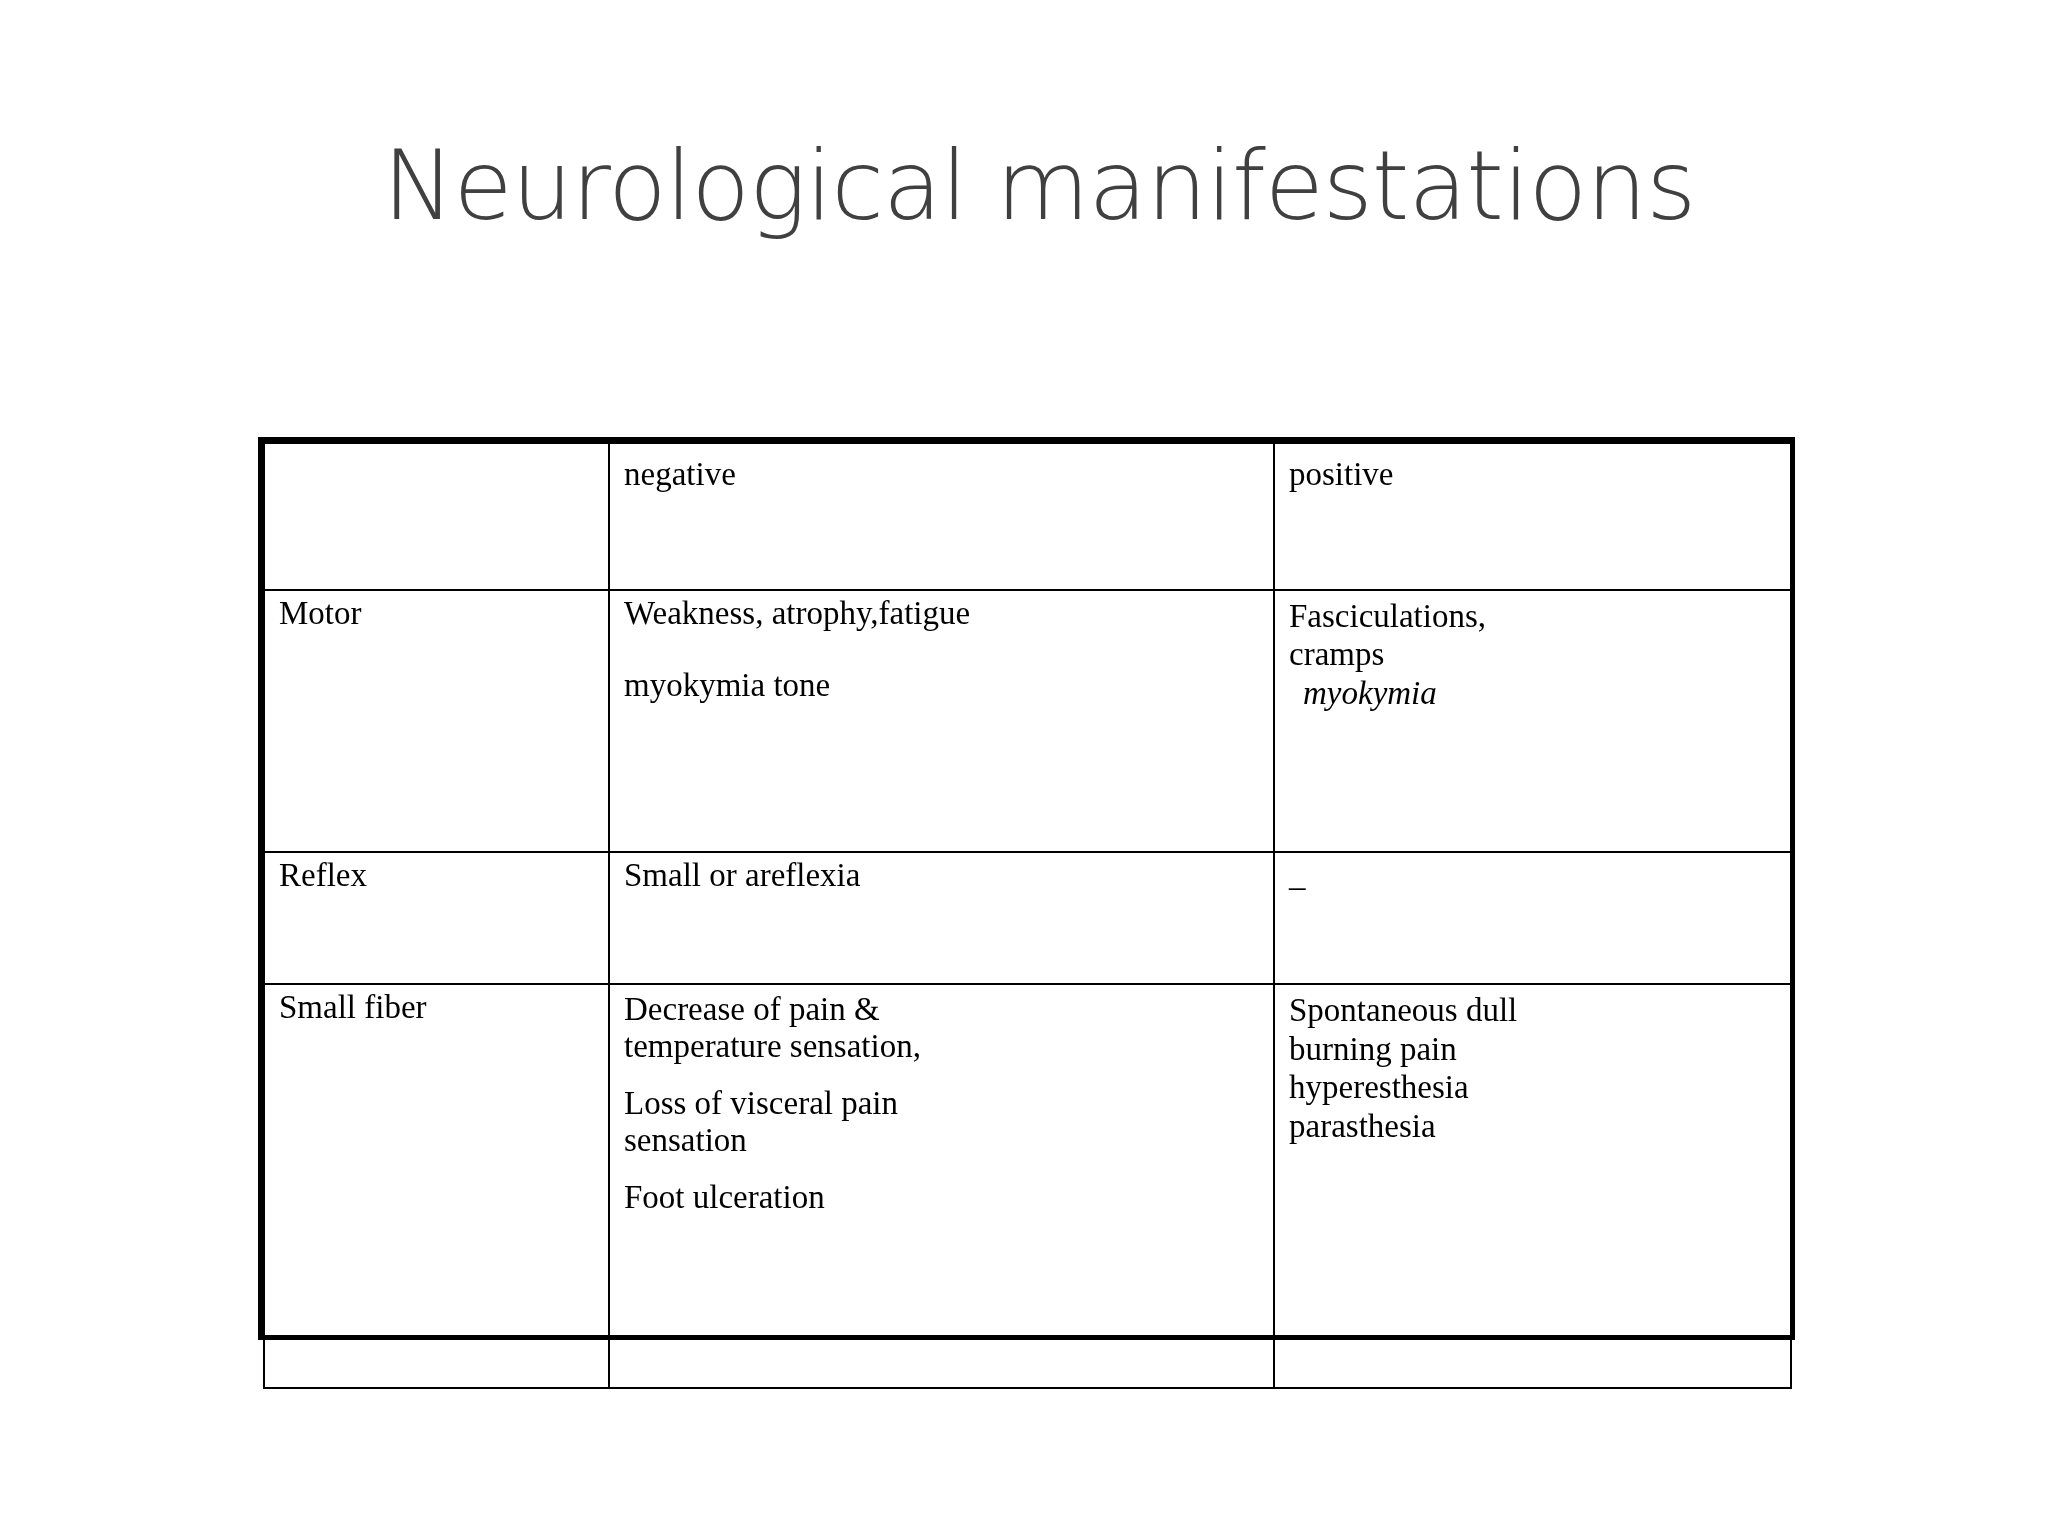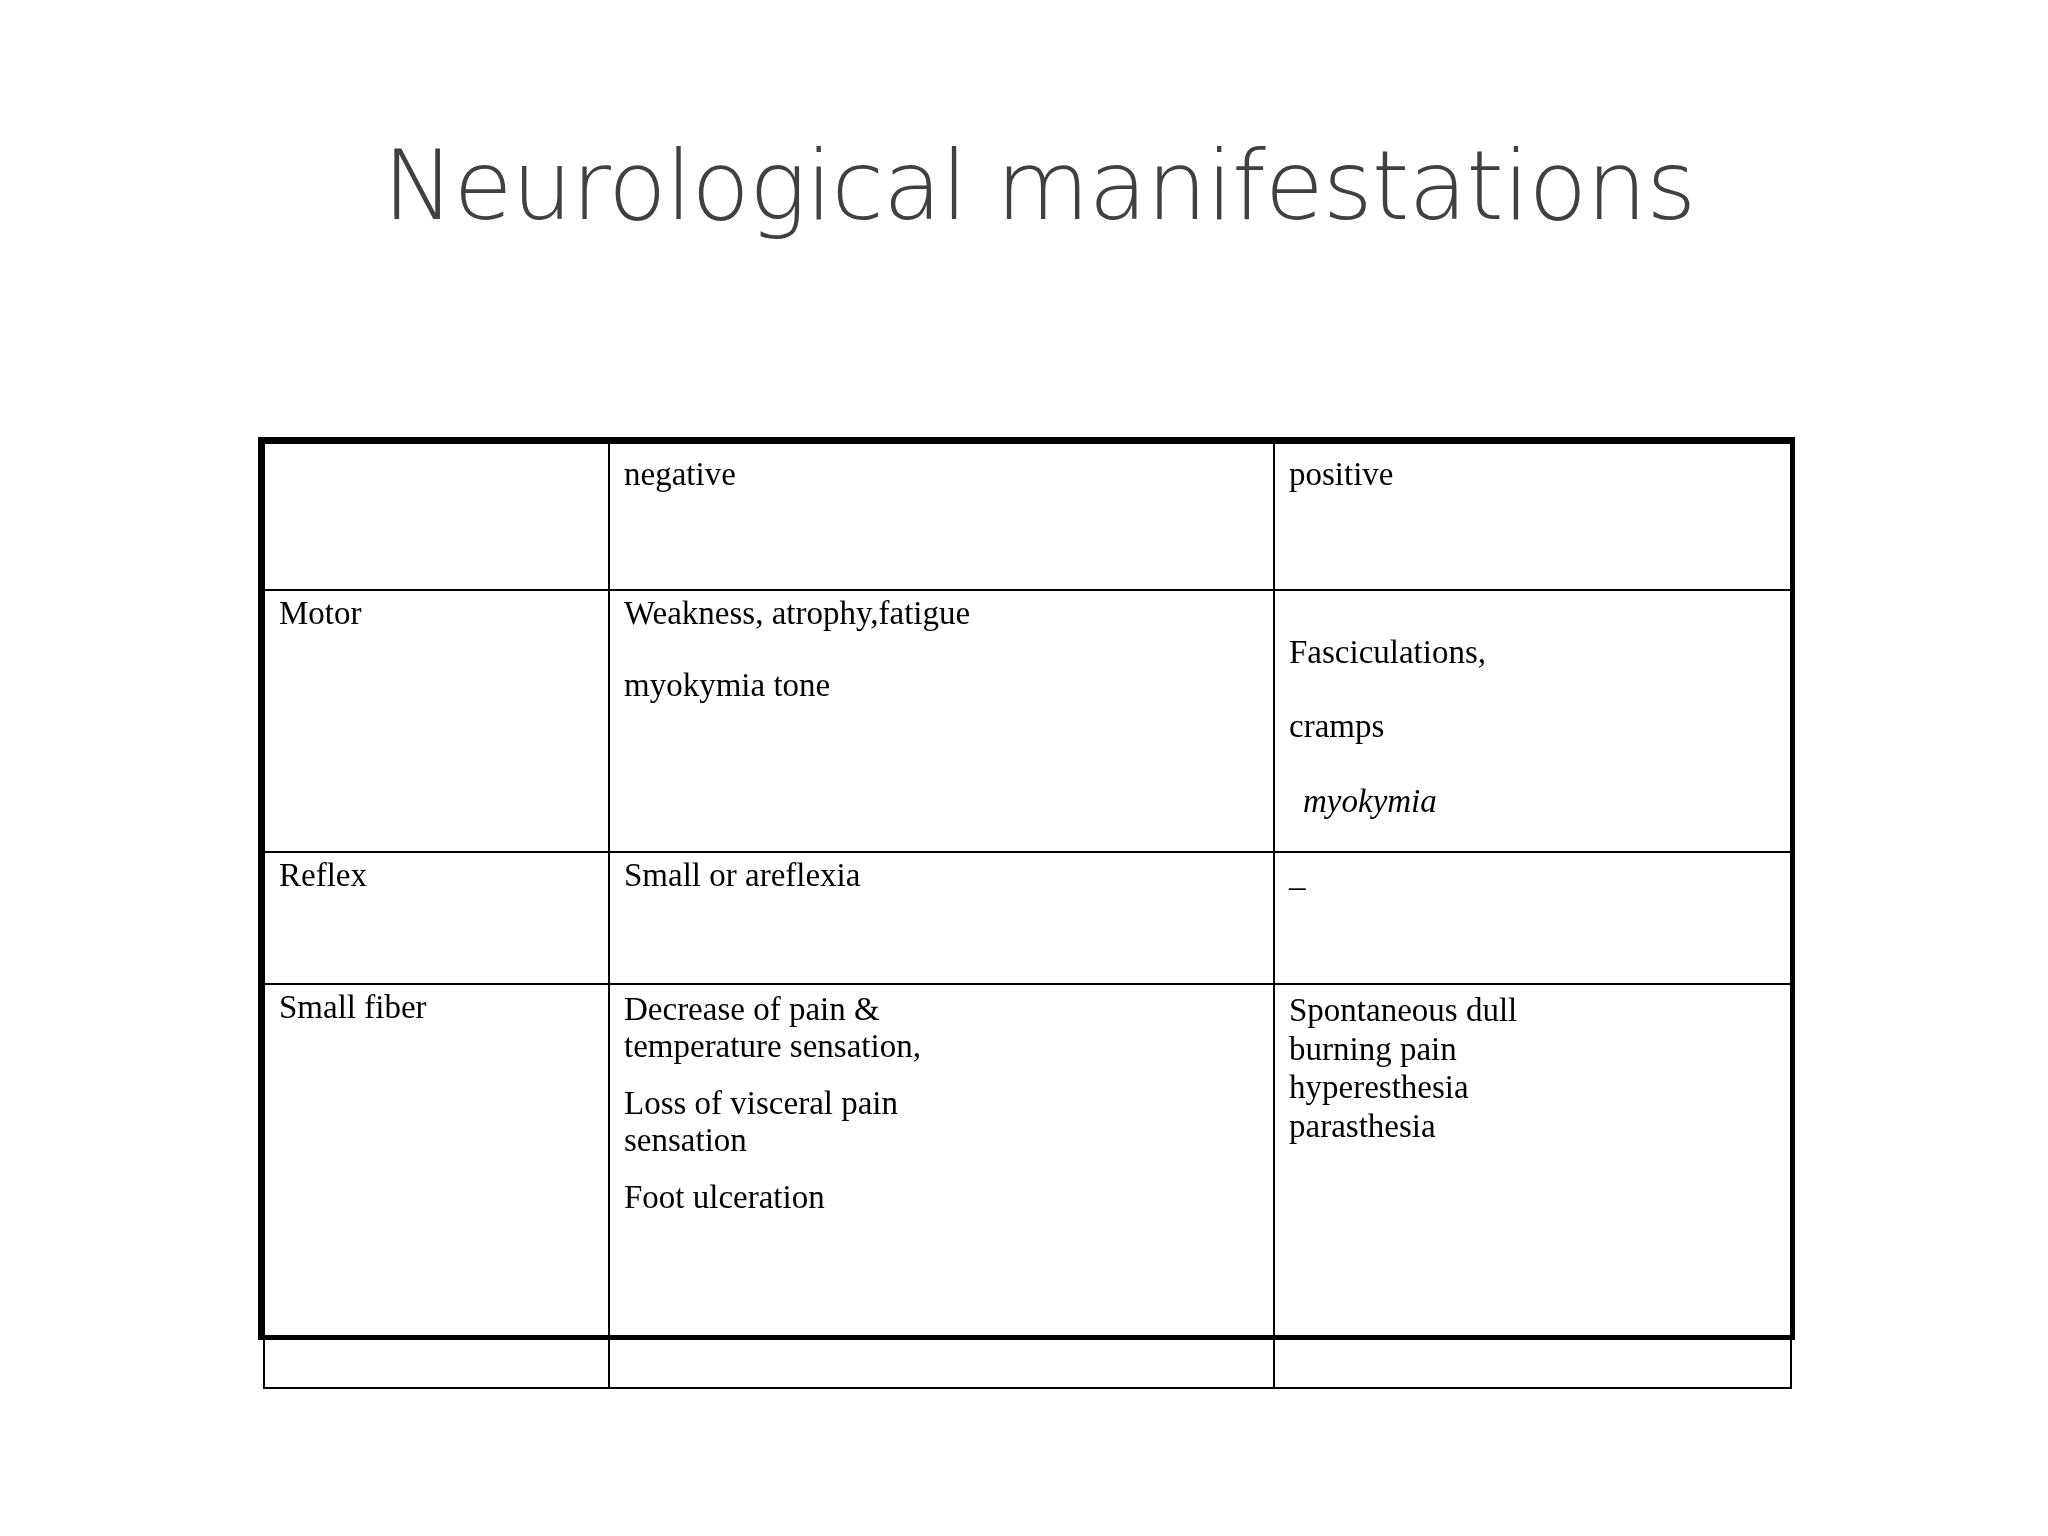--- a/index.html
+++ b/index.html
@@ -79,21 +79,21 @@
   .cell-line {
     display: block;
     white-space: nowrap;
   }
 
   
   tr.row-header td { padding-top: 14px; }
 
   
   .motor-neg .cell-line:first-child { margin-bottom: 38px; }
-  .motor-pos .cell-line { line-height: 1.16; margin-top: 36px; }
+  .motor-pos .cell-line { line-height: 1.16; }
   .motor-pos .indent { padding-left: 14px; font-style: italic; }
 
   
   .reflex-pos {
     padding-top: 44px;
     padding-left: 62px;
     font-size: 43px;
   }
 
   

